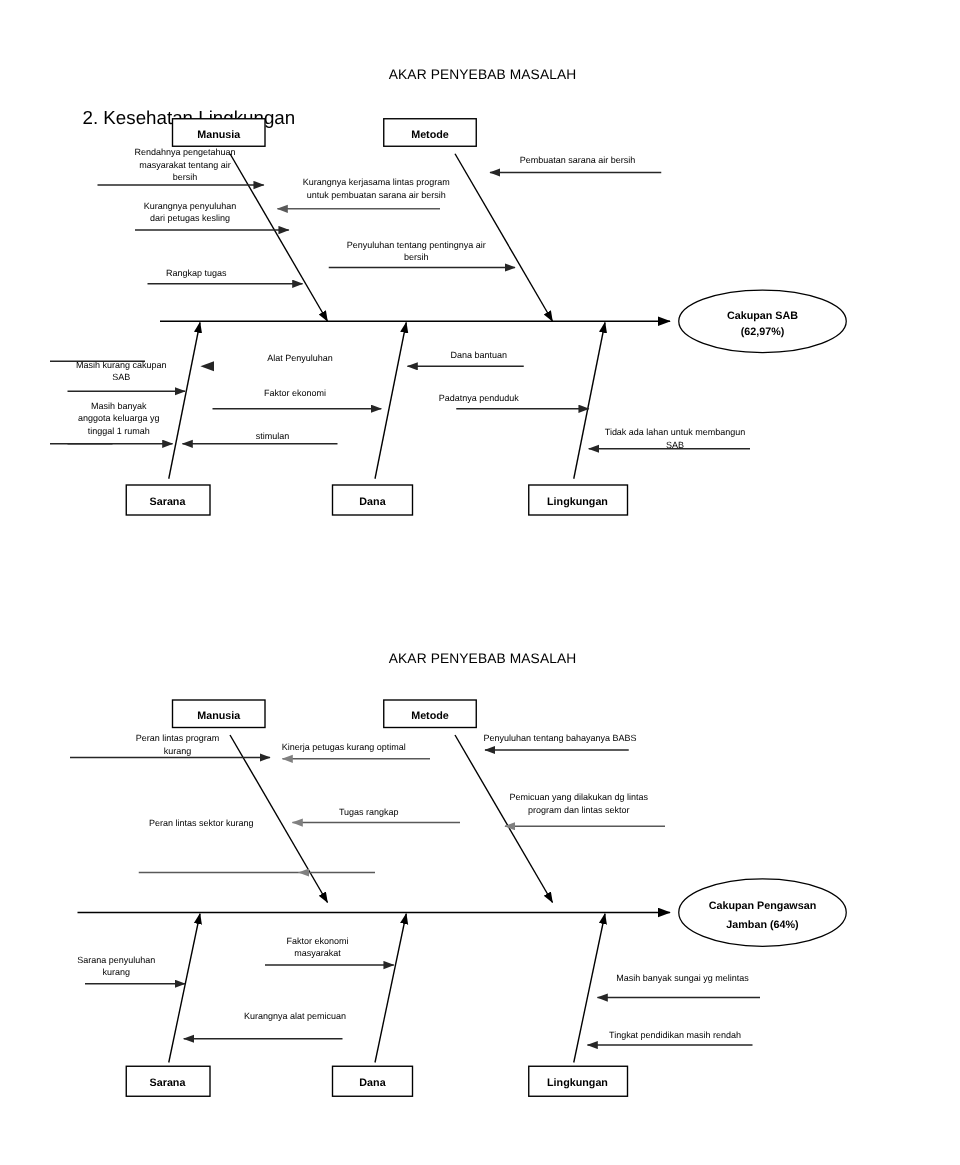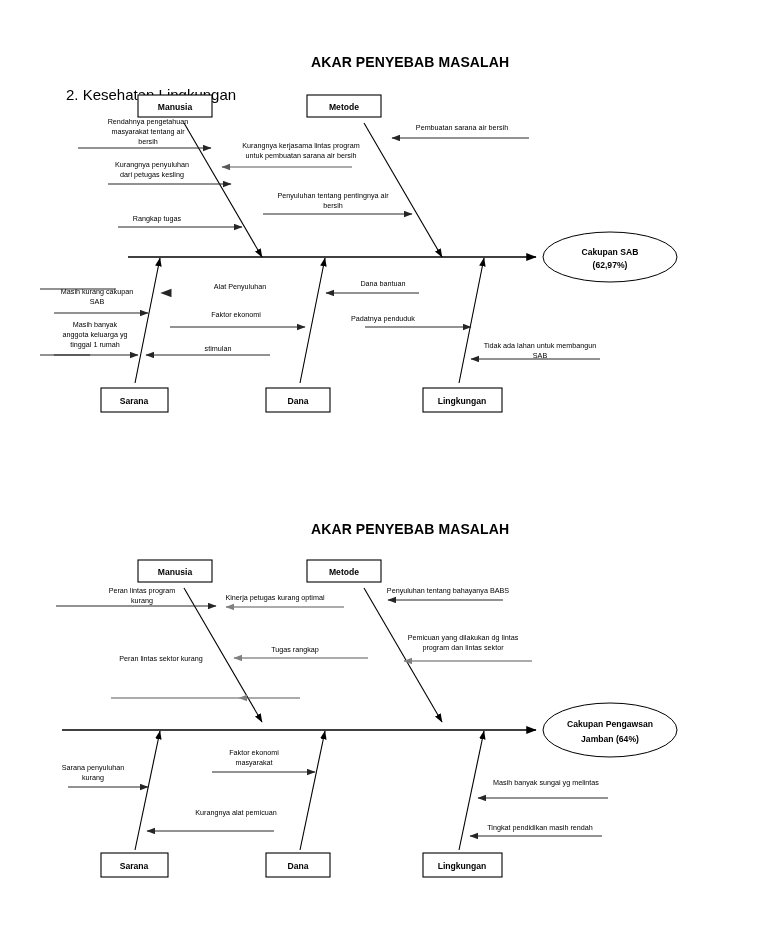--- a/index.html
+++ b/index.html
@@ -17,22 +17,22 @@
   }
   .page {
     position: absolute;
     left: 0;
     top: 0;
     width: 768px;
     height: 932px;
   }
   .diagram-title {
     position: absolute;
-    font-size: 14px;
-    font-weight: bold;
+    font-size: 11px;
+    font-weight: normal;
     letter-spacing: 0.1px;
     white-space: nowrap;
   }
   #title-1 { left: 311px; top: 54px; }
   #title-2 { left: 311px; top: 521px; }
   .section-heading {
     position: absolute;
     left: 66px;
     top: 66px;
     font-size: 15px;

